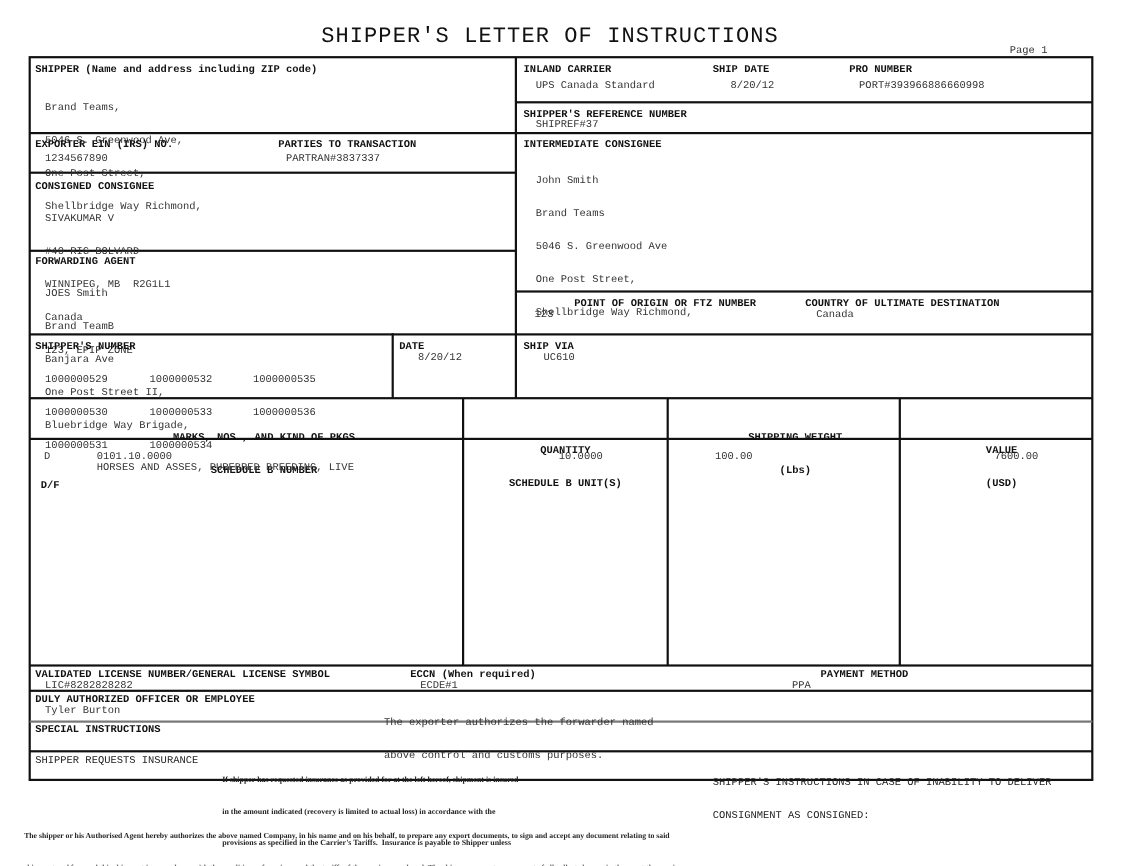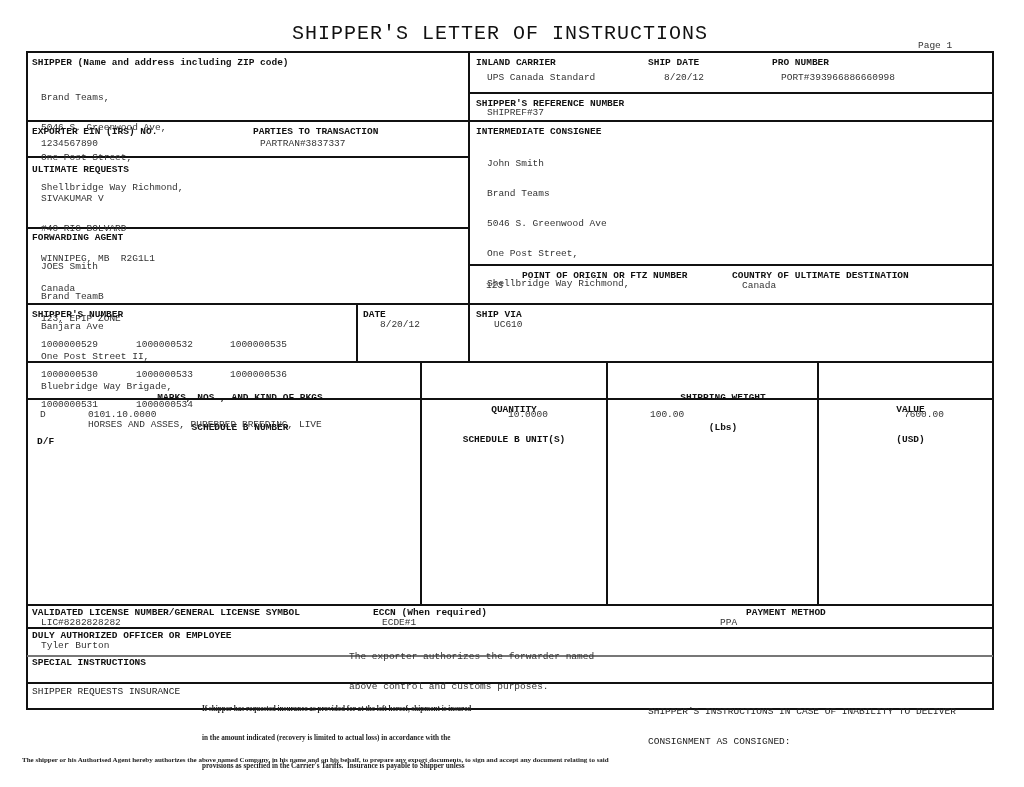--- a/index.html
+++ b/index.html
@@ -73,21 +73,21 @@
 
 <div class="lbl" style="left:476px; top:127px;">INTERMEDIATE CONSIGNEE</div>
 <div class="val lines" style="left:487px; top:139px;">
   <div>John Smith</div>
   <div>Brand Teams</div>
   <div>5046 S. Greenwood Ave</div>
   <div>One Post Street,</div>
   <div>Shellbridge Way Richmond,</div>
 </div>
 
-<div class="lbl" style="left:32px; top:165px;">ULTIMATE REQUESTS</div>
+<div class="lbl" style="left:32px; top:165px;">CONSIGNED CONSIGNEE</div>
 <div class="val lines" style="left:41px; top:174px;">
   <div>SIVAKUMAR V</div>
   <div>#40 RIG BOLVARD</div>
   <div>WINNIPEG, MB  R2G1L1</div>
   <div>Canada</div>
   <div>123, EPIP ZONE</div>
 </div>
 
 <div class="lbl" style="left:32px; top:233px;">FORWARDING AGENT</div>
 <div class="val lines" style="left:41px; top:242px;">

